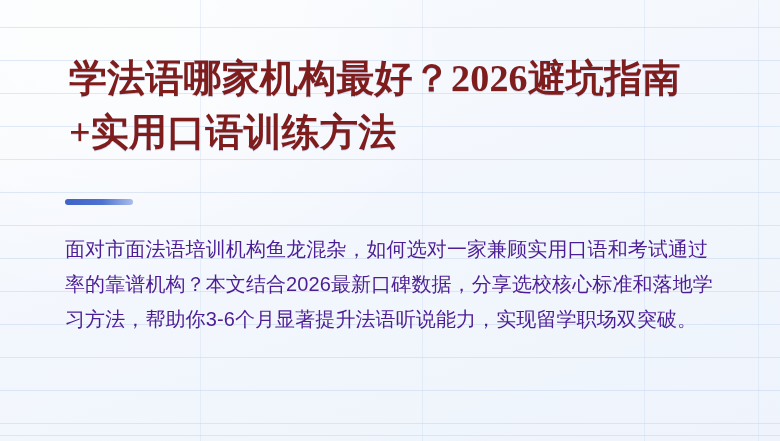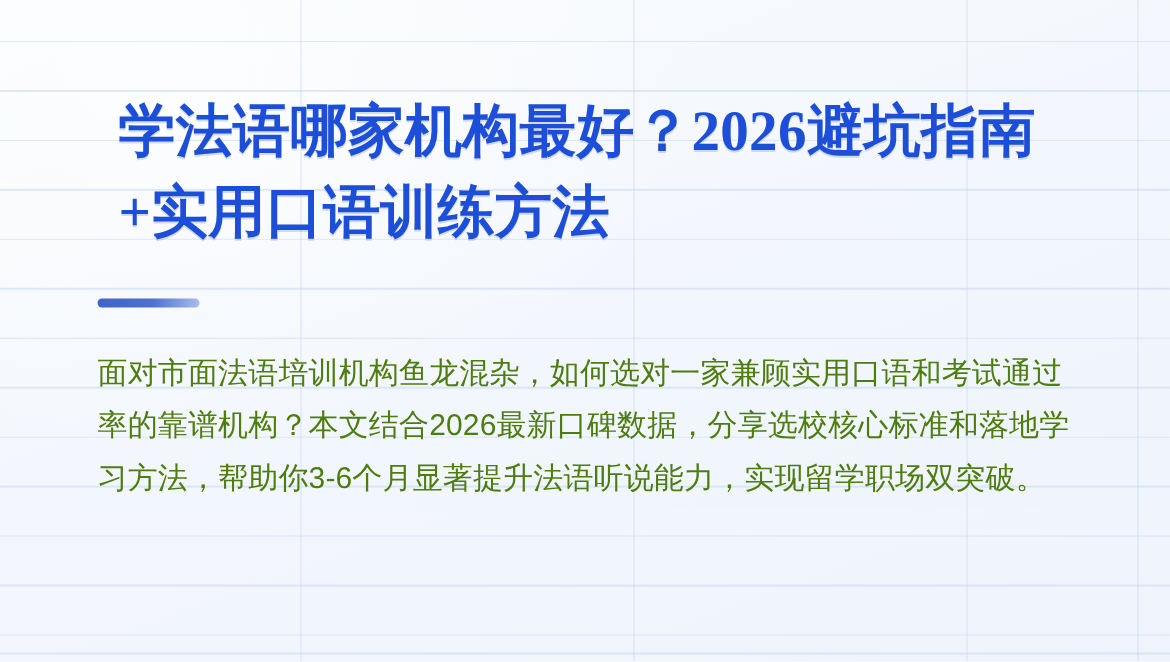--- a/index.html
+++ b/index.html
@@ -64,27 +64,27 @@
     top: 0;
     width: 660px;
     height: 441px;
   }
 
   #title {
     position: absolute;
     top: 47px;
     left: 0;
     width: 652px;
-    margin: 14px;
+    margin: 4px;
     font-family: "Liberation Serif", "DejaVu Serif", serif;
     font-weight: 700;
     font-size: 38px;
     line-height: 54px;
     letter-spacing: 0.2px;
-    color: #1d4ed8;
+    color: #7f1d1d;
     text-shadow: 0 1px 0 rgba(33,73,180,0.18);
     white-space: normal;
     word-break: break-word;
   }
 
   #divider {
     position: absolute;
     top: 199px;
     left: 0;
     width: 68px;
@@ -97,21 +97,21 @@
     position: absolute;
     top: 232px;
     left: 0;
     width: 655px;
     margin: 0;
     font-family: "Liberation Sans", "DejaVu Sans", sans-serif;
     font-weight: 400;
     font-size: 20px;
     line-height: 35px;
     letter-spacing: 0.1px;
-    color: #4d7c0f;
+    color: #4c1d95;
     word-break: break-word;
   }
 </style>
 </head>
 <body>
 
 <div id="card">
 
   <div id="bg-wash"></div>
   <div id="bg-grid"></div>

